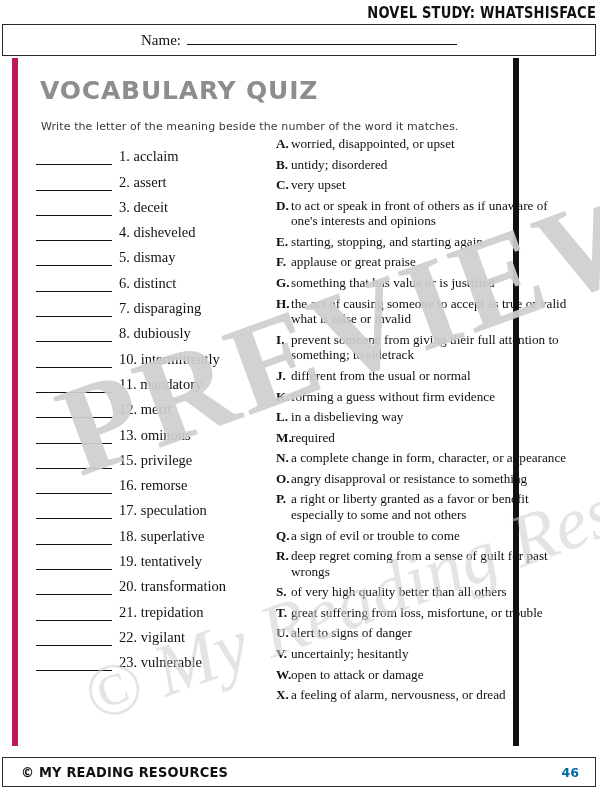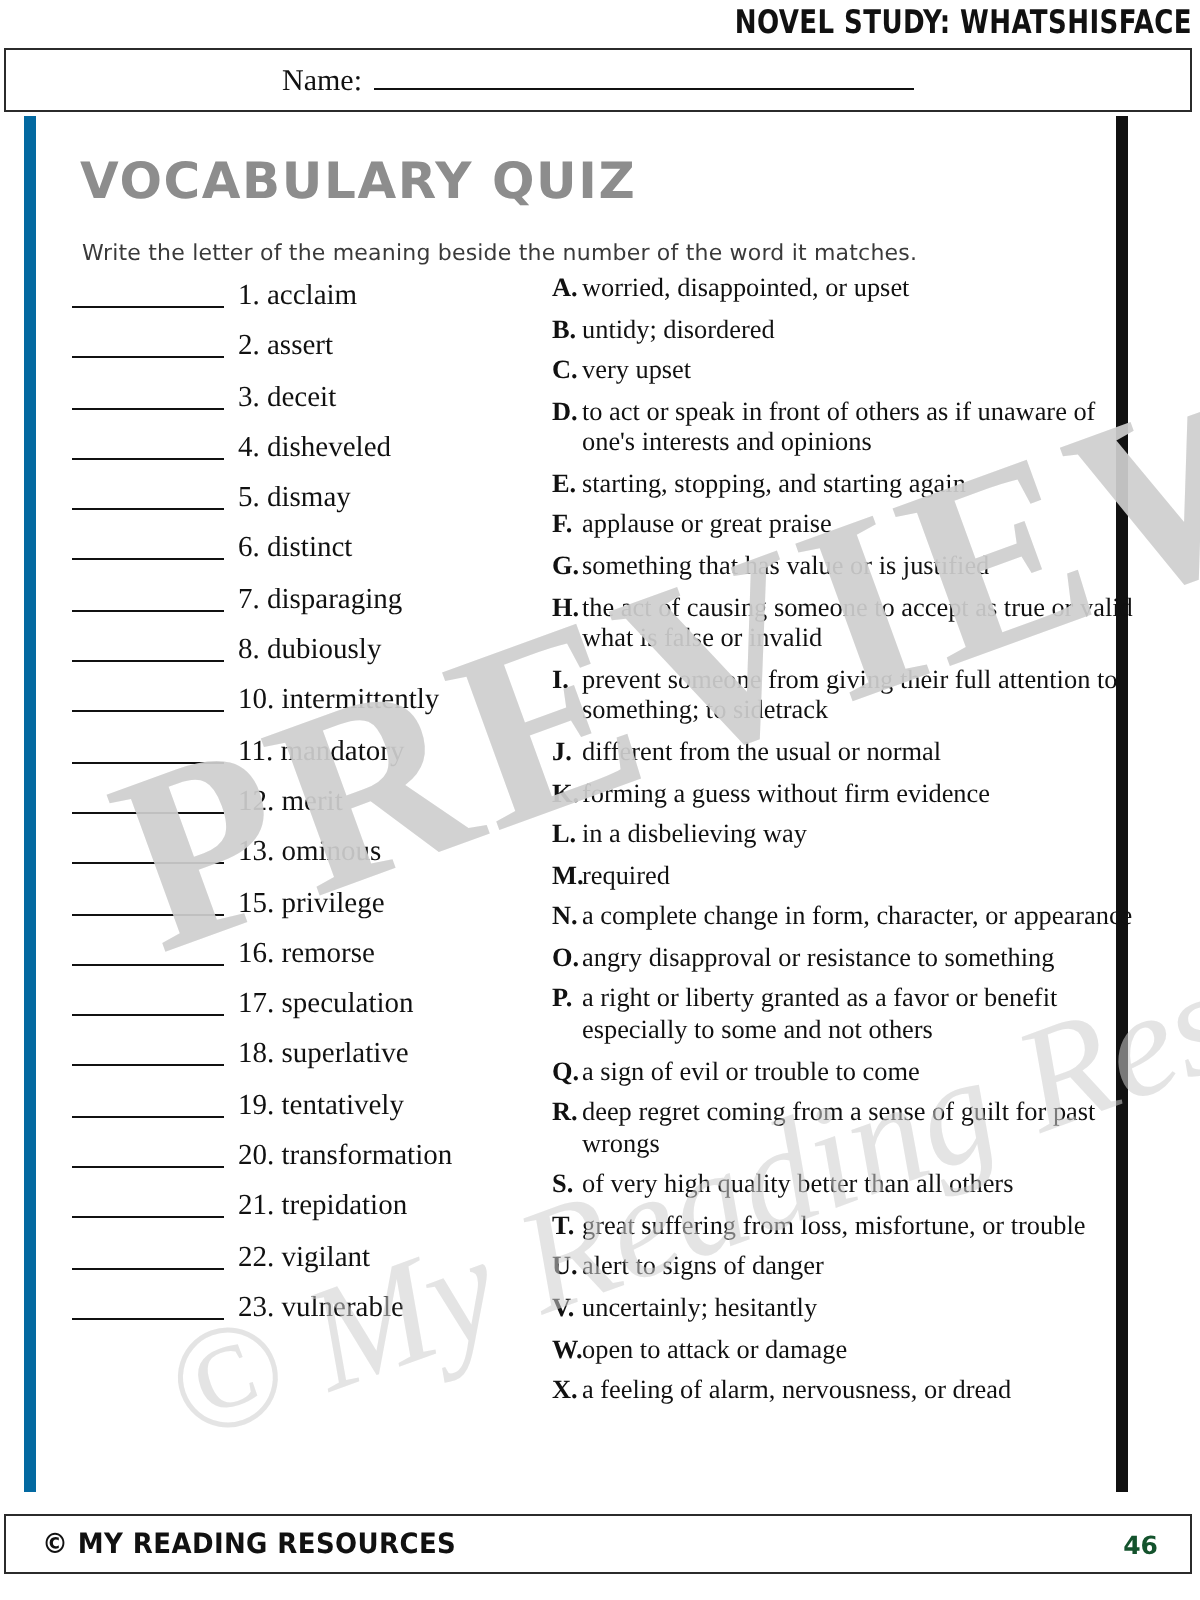--- a/index.html
+++ b/index.html
@@ -68,24 +68,24 @@
     border-bottom: 1.6px solid #111;
     margin-left: 6px;
     height: 13px;
   }
 
   
   .content-frame {
     position: absolute;
     top: 58px;
     left: 12px;
-    width: 552px;
+    width: 507px;
     height: 688px;
     box-sizing: border-box;
-    border-left: 6px solid #0369a1;
+    border-left: 6px solid #be185d;
     border-right: 6px solid #111;
     background: #fff;
     text-decoration: underline;
   }
 
   .quiz-title {
     position: absolute;
     top: 18px;
     left: 22px;
     font-family: "DejaVu Sans", sans-serif;
@@ -114,21 +114,21 @@
   }
 
   .words-col {
     position: absolute;
     left: 18px;
     top: 4px;
     width: 235px;
   }
   .word-row {
     display: flex;
-    align-items: flex-start;
+    align-items: flex-end;
     height: 25.3px;
   }
   .word-blank {
     display: inline-block;
     width: 76px;
     border-bottom: 1.4px solid #111;
     height: 13px;
     flex: 0 0 auto;
   }
   .word-text {
@@ -186,21 +186,21 @@
     font-weight: bold;
     font-size: 13px;
     color: #111;
     letter-spacing: 0.2px;
     transform: scaleY(1.08);
   }
   .footer-page {
     font-family: "DejaVu Sans", sans-serif;
     font-weight: bold;
     font-size: 12.5px;
-    color: #14532d;
+    color: #0369a1;
   }
 
   
   .wm {
     position: absolute;
     pointer-events: none;
     color: #cfcfcf;
     user-select: none;
   }
   .wm-preview {

